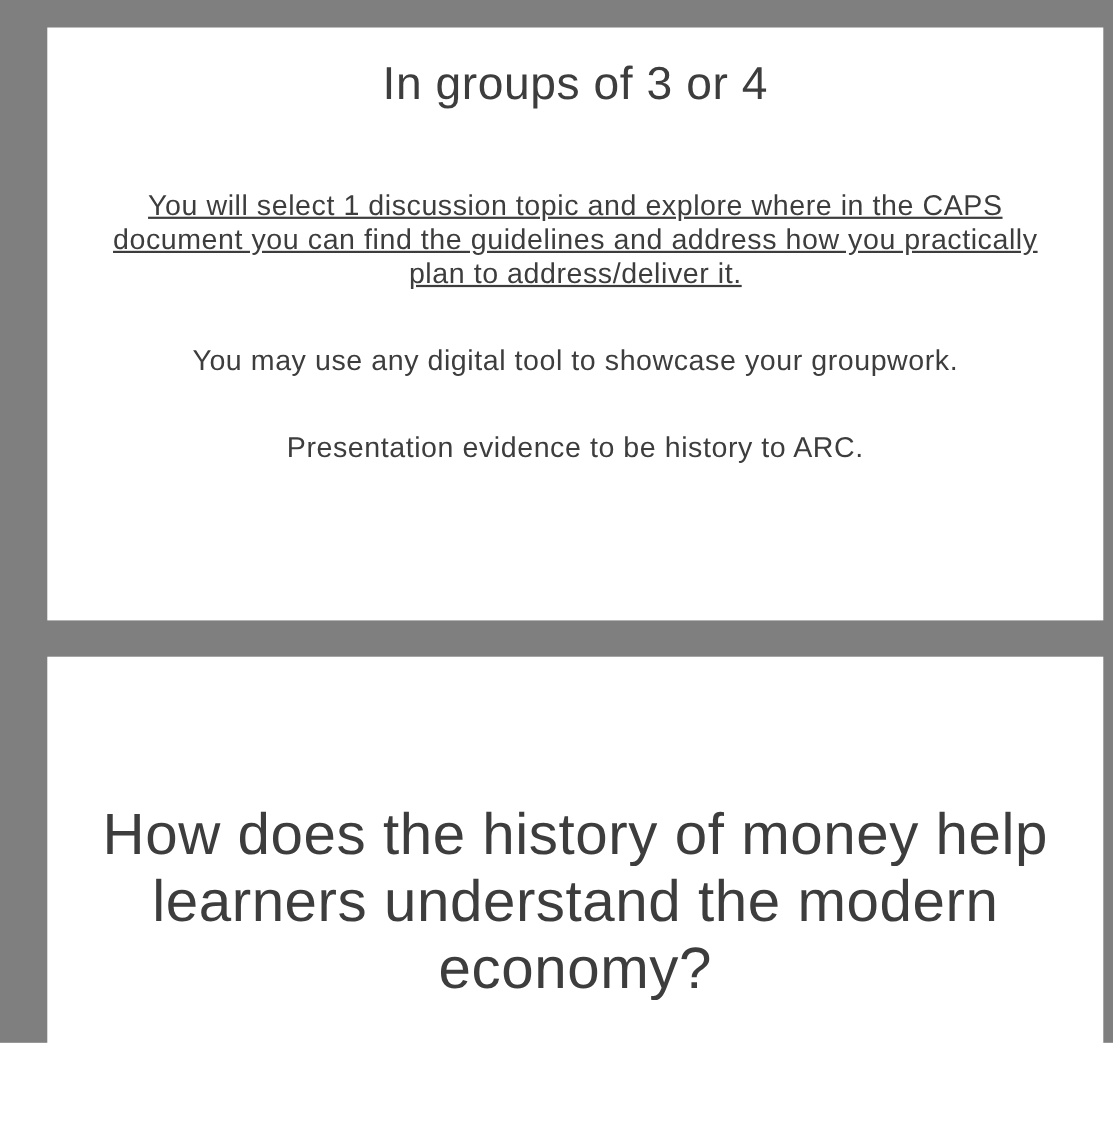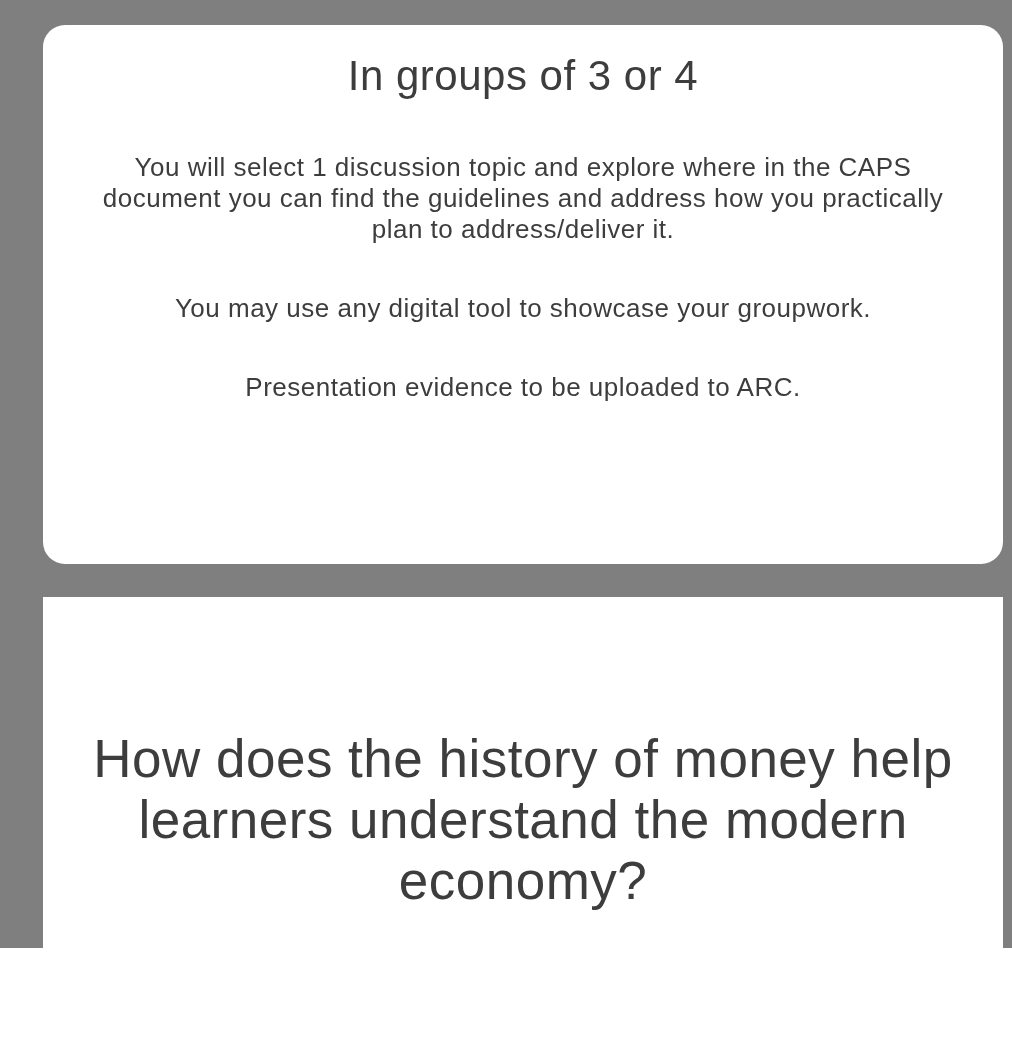--- a/index.html
+++ b/index.html
@@ -27,21 +27,20 @@
     position: absolute;
     left: 43px;
     width: 960px;
     background: #ffffff;
     color: #3d3d3d;
     text-align: center;
   }
   .slide-1 {
     top: 25px;
     height: 539px;
-    border-radius: 22px;
   }
   .slide-2 {
     top: 597px;
     height: 497px;
   }
   .slide1-title {
     margin: 0;
     padding-top: 26px;
     font-size: 42px;
     line-height: 50px;
@@ -49,21 +48,22 @@
     font-weight: 400;
   }
   .para {
     max-width: 860px;
     margin: 48px auto 0;
     font-size: 26px;
     line-height: 31px;
     letter-spacing: 0.5px;
   }
   .para-first {
-    margin-top: 51px;
+    margin-top: 70px;
+    text-decoration: underline;
   }
   .slide2-title {
     max-width: 900px;
     margin: 131px auto 0;
     font-size: 53px;
     line-height: 61px;
     letter-spacing: 0.5px;
     font-weight: 400;
   }
 </style>
@@ -71,20 +71,20 @@
 <body>
 
 <div class="screen">
 
   <div class="canvas-bg"></div>
 
   <section class="slide slide-1">
     <h1 class="slide1-title">In groups of 3 or 4</h1>
     <p class="para para-first">You will select 1 discussion topic and explore where in the CAPS document you can find the guidelines and address how you practically plan to address/deliver it.</p>
     <p class="para">You may use any digital tool to showcase your groupwork.</p>
-    <p class="para">Presentation evidence to be uploaded to ARC.</p>
+    <p class="para">Presentation evidence to be history to ARC.</p>
   </section>
 
   <section class="slide slide-2">
     <h1 class="slide2-title">How does the history of money help learners understand the modern economy?</h1>
   </section>
 
 </div>
 
 </body></html>

